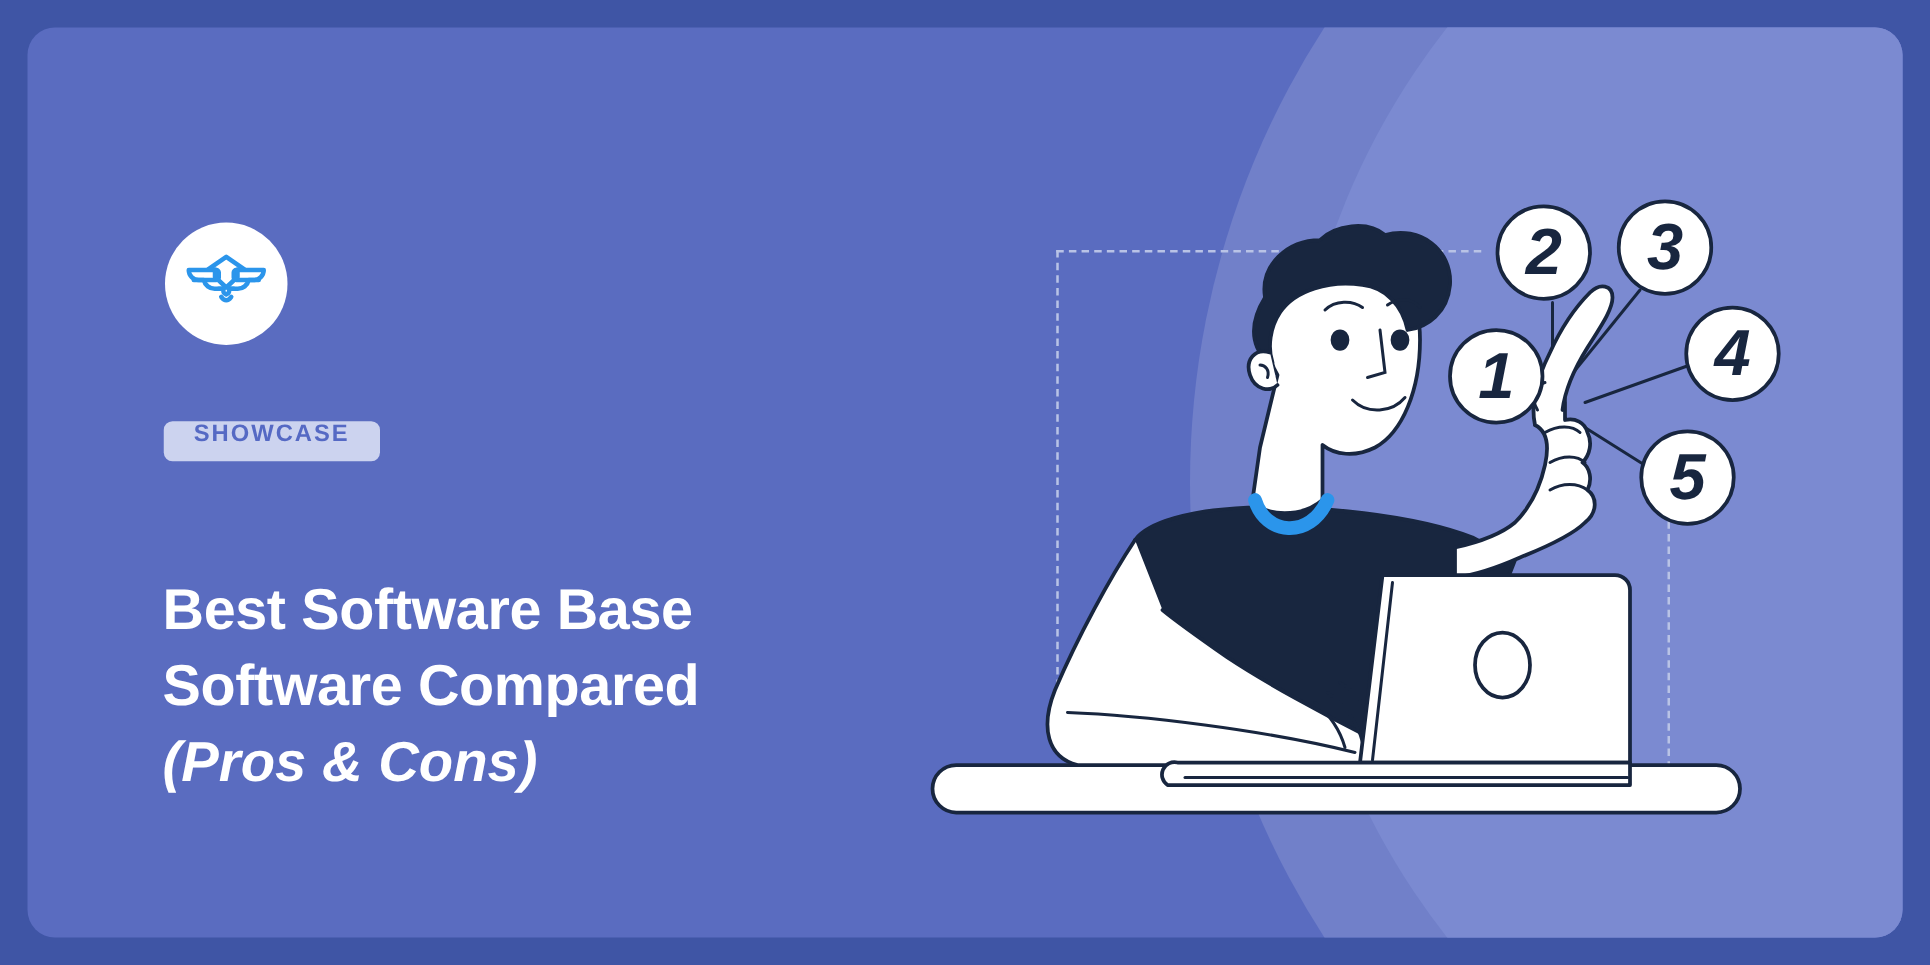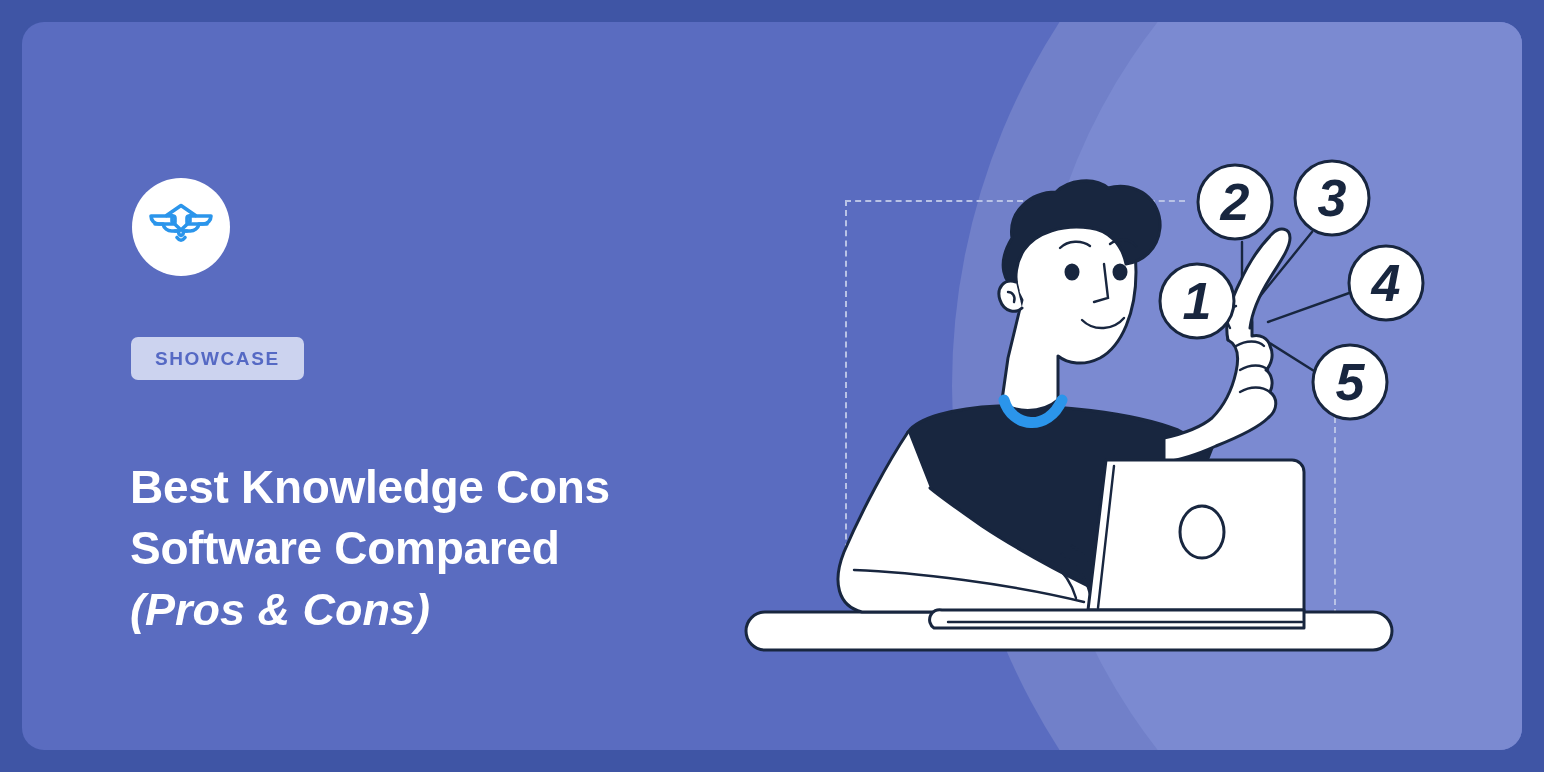--- a/index.html
+++ b/index.html
@@ -81,21 +81,21 @@
     background: #ffffff;
     display: flex;
     align-items: center;
     justify-content: center;
   }
 
   #eyebrow {
     position: absolute;
     left: 109px;
     top: 315px;
-    padding: 12px 24px 12px 24px;
+    padding: 1px 24px 12px 24px;
     background: #ccd3ef;
     border-radius: 7px;
     color: #5569c4;
     font-size: 19px;
     font-weight: bold;
     letter-spacing: 1.6px;
     line-height: 1;
   }
 
   #headline {
@@ -164,21 +164,21 @@
           </g>
         </svg>
       </span>
     </div>
 
     <div id="eyebrow">
       <span>SHOWCASE</span>
     </div>
 
     <h1 id="headline">
-      <span>Best Knowledge Cons</span><br>
+      <span>Best Software Base</span><br>
       <span>Software Compared</span>
       <span class="sub">(Pros &amp; Cons)</span>
     </h1>
 
     <div id="illustration">
       <svg width="760" height="540" viewBox="0 0 760 540" aria-hidden="true">
         <defs>
           <style>
             .ink  { fill: none; stroke: #18263f; stroke-width: 3; stroke-linejoin: round; stroke-linecap: round; }
             .wht  { fill: #ffffff; stroke: #18263f; stroke-width: 3; stroke-linejoin: round; stroke-linecap: round; }

